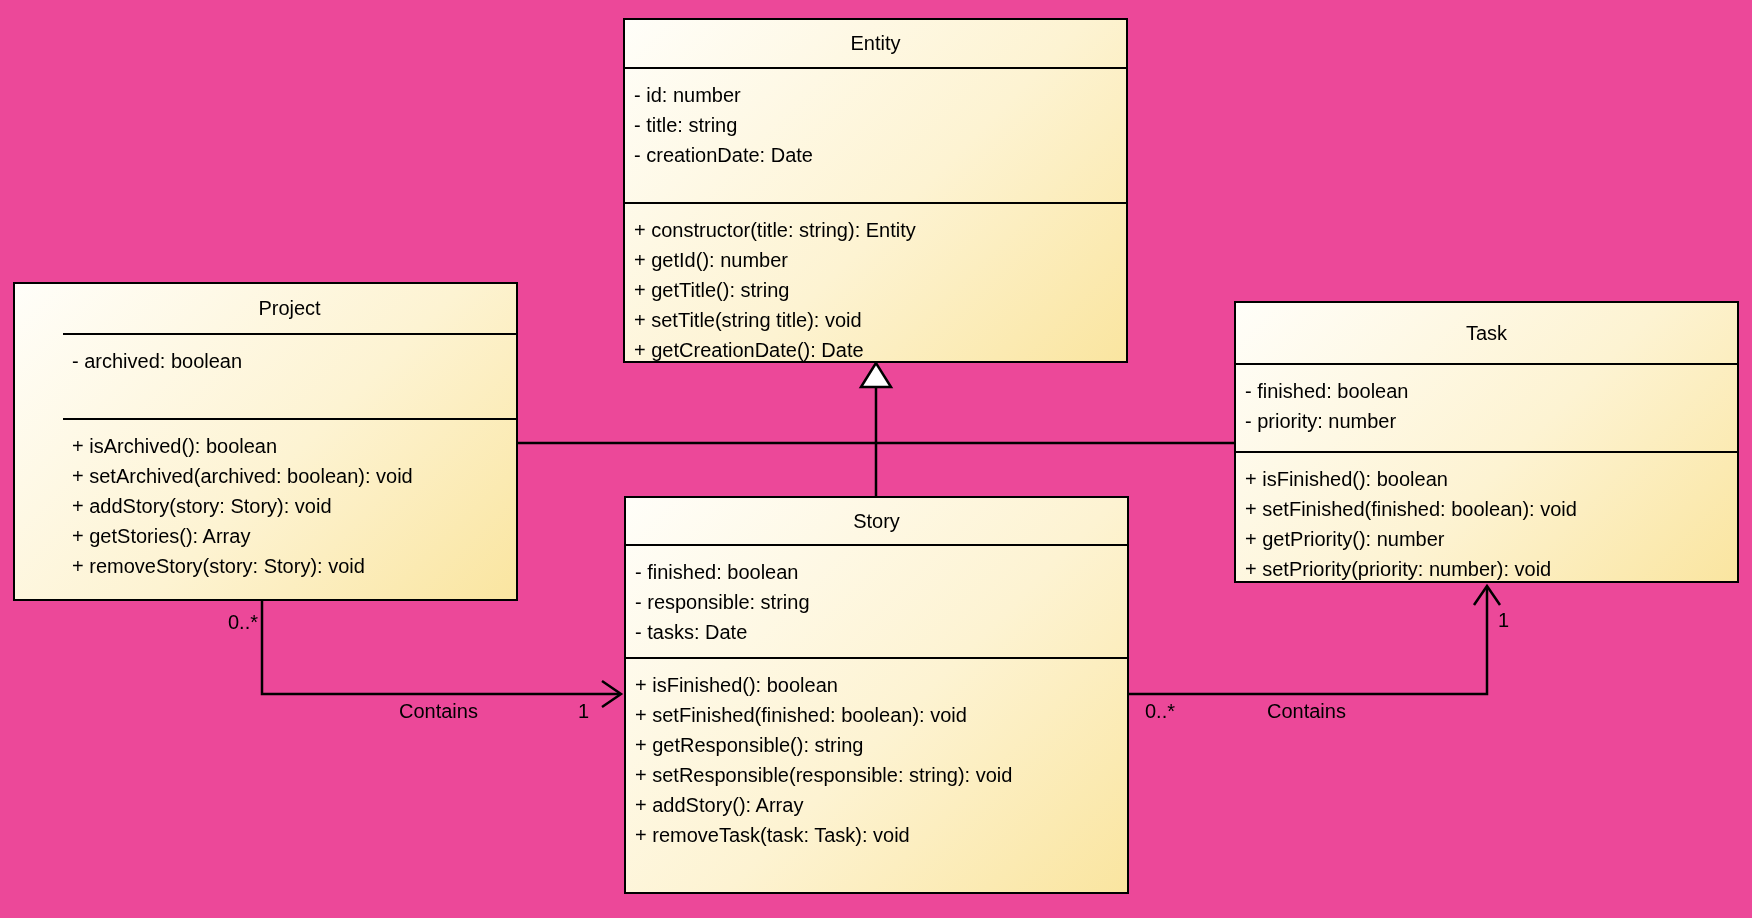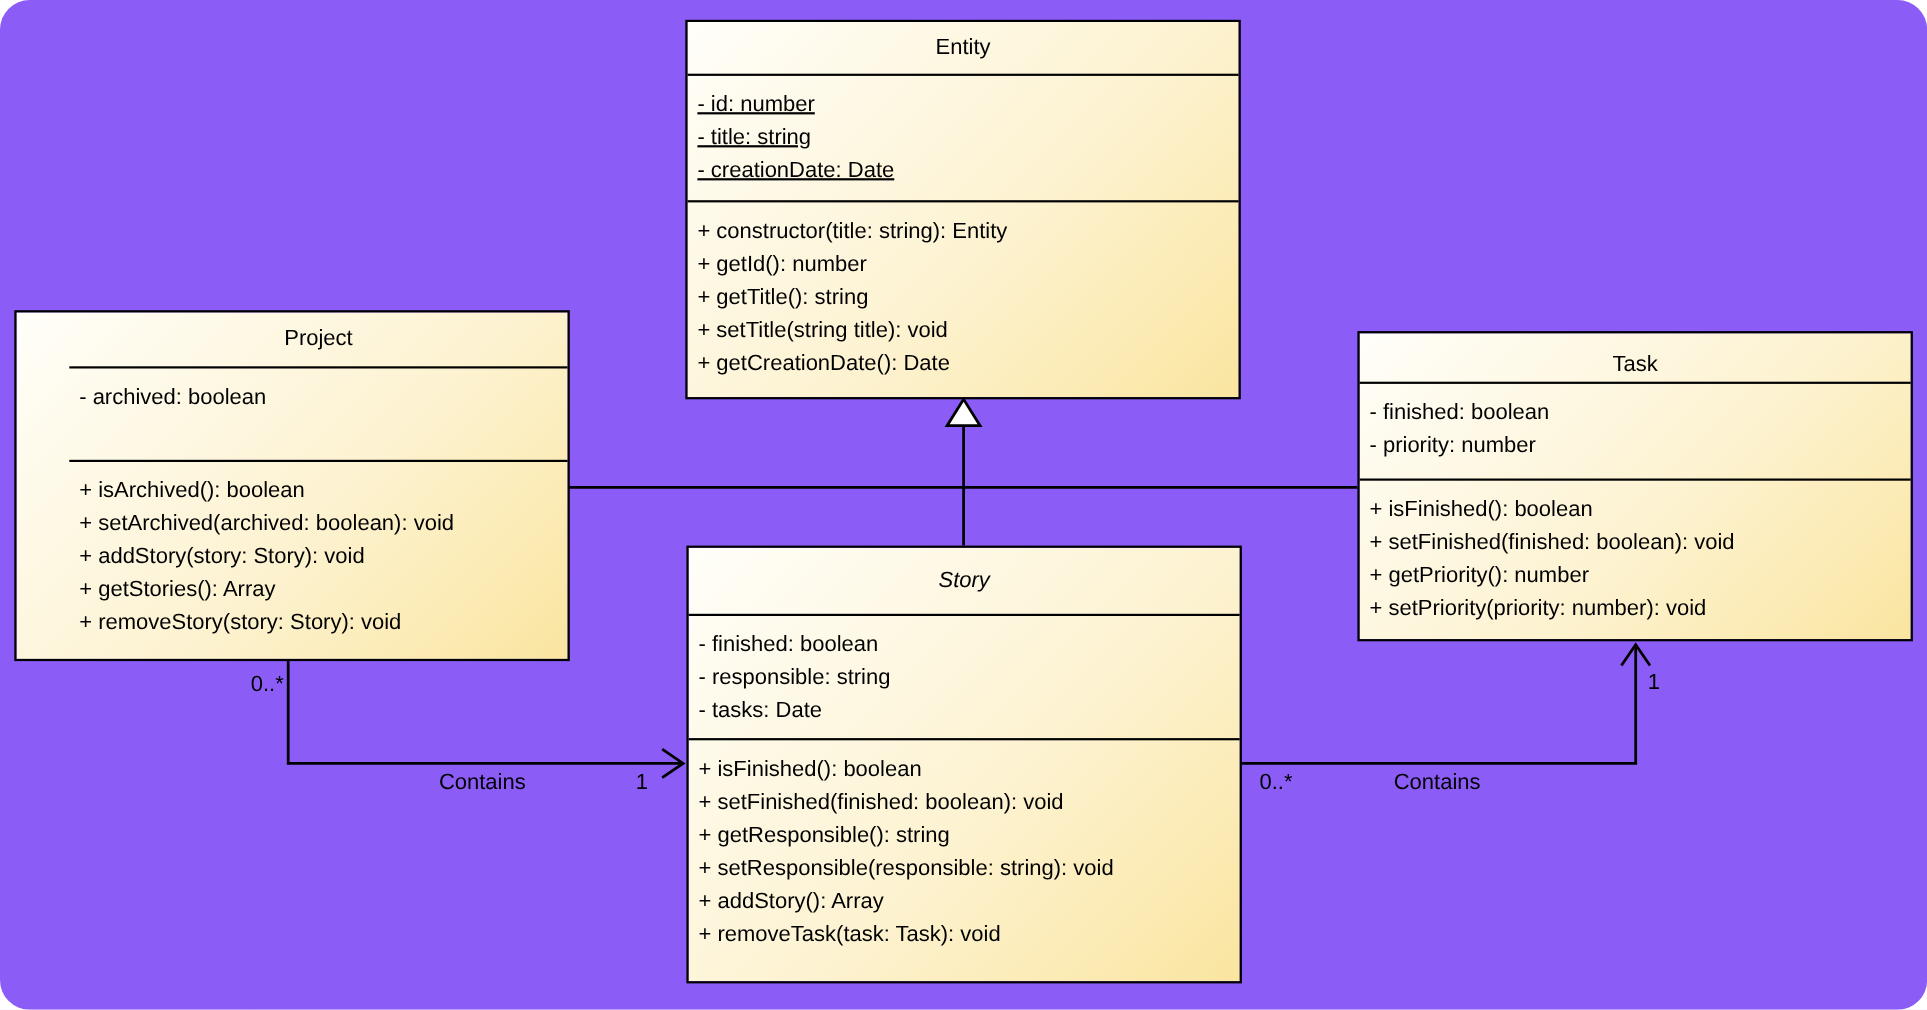--- a/index.html
+++ b/index.html
@@ -1,23 +1,22 @@
 <!DOCTYPE html>
 <html><head>
 <meta charset="utf-8">
 <style>
   html,body{margin:0;padding:0;background:#ffffff;}
   #canvas{
     position:relative;
     width:1752px;height:918px;
-    background:#8b5cf6;
+    background:#ec4899;
     font-family:"Liberation Sans", sans-serif;
     color:#000;
     overflow:hidden;
-    border-radius:27px;
   }
   .uml-class{
     position:absolute;
     box-sizing:border-box;
     border:2.5px solid #000;
     background:linear-gradient(135deg,#fffef9 0%,#fdf3d2 55%,#fae5a0 100%);
     display:flex;flex-direction:column;
   }
   .cls-title{
     box-sizing:border-box;
@@ -62,21 +61,21 @@
 
     <polyline points="262,601 262,694 620,694" fill="none" stroke="#000" stroke-width="2.5"></polyline>
     <polyline points="602,681 621,694 602,707" fill="none" stroke="#000" stroke-width="2.5"></polyline>
 
     <polyline points="1129,694 1487,694 1487,587" fill="none" stroke="#000" stroke-width="2.5"></polyline>
     <polyline points="1474,605 1487,586 1500,605" fill="none" stroke="#000" stroke-width="2.5"></polyline>
   </svg>
 
   <div class="uml-class" style="left:623px;top:18px;width:505px;height:345px;">
     <div class="cls-title" style="height:47px;">Entity</div>
-    <div class="cls-section attrs" style="height:115px;text-decoration:underline;">
+    <div class="cls-section attrs" style="height:135px;">
         <div class="member">- id: number</div>
         <div class="member">- title: string</div>
         <div class="member">- creationDate: Date</div>
       </div>
     <div class="cls-section methods">
         <div class="member">+ constructor(title: string): Entity</div>
         <div class="member">+ getId(): number</div>
         <div class="member">+ getTitle(): string</div>
         <div class="member">+ setTitle(string title): void</div>
         <div class="member">+ getCreationDate(): Date</div>
@@ -91,38 +90,38 @@
     <div class="cls-section methods">
         <div class="member">+ isArchived(): boolean</div>
         <div class="member">+ setArchived(archived: boolean): void</div>
         <div class="member">+ addStory(story: Story): void</div>
         <div class="member">+ getStories(): Array</div>
         <div class="member">+ removeStory(story: Story): void</div>
       </div>
   </div>
 
   <div class="uml-class" style="left:624px;top:496px;width:505px;height:398px;">
-    <div class="cls-title" style="height:60px;font-style:italic;">Story</div>
+    <div class="cls-title" style="height:46px;">Story</div>
     <div class="cls-section attrs" style="height:113px;">
         <div class="member">- finished: boolean</div>
         <div class="member">- responsible: string</div>
         <div class="member">- tasks: Date</div>
       </div>
     <div class="cls-section methods">
         <div class="member">+ isFinished(): boolean</div>
         <div class="member">+ setFinished(finished: boolean): void</div>
         <div class="member">+ getResponsible(): string</div>
         <div class="member">+ setResponsible(responsible: string): void</div>
         <div class="member">+ addStory(): Array</div>
         <div class="member">+ removeTask(task: Task): void</div>
       </div>
   </div>
 
   <div class="uml-class" style="left:1234px;top:301px;width:505px;height:282px;">
-    <div class="cls-title" style="height:32px;margin-top:12px;">Task</div>
+    <div class="cls-title" style="height:60px;">Task</div>
     <div class="cls-section attrs" style="height:88px;">
         <div class="member">- finished: boolean</div>
         <div class="member">- priority: number</div>
       </div>
     <div class="cls-section methods">
         <div class="member">+ isFinished(): boolean</div>
         <div class="member">+ setFinished(finished: boolean): void</div>
         <div class="member">+ getPriority(): number</div>
         <div class="member">+ setPriority(priority: number): void</div>
       </div>

